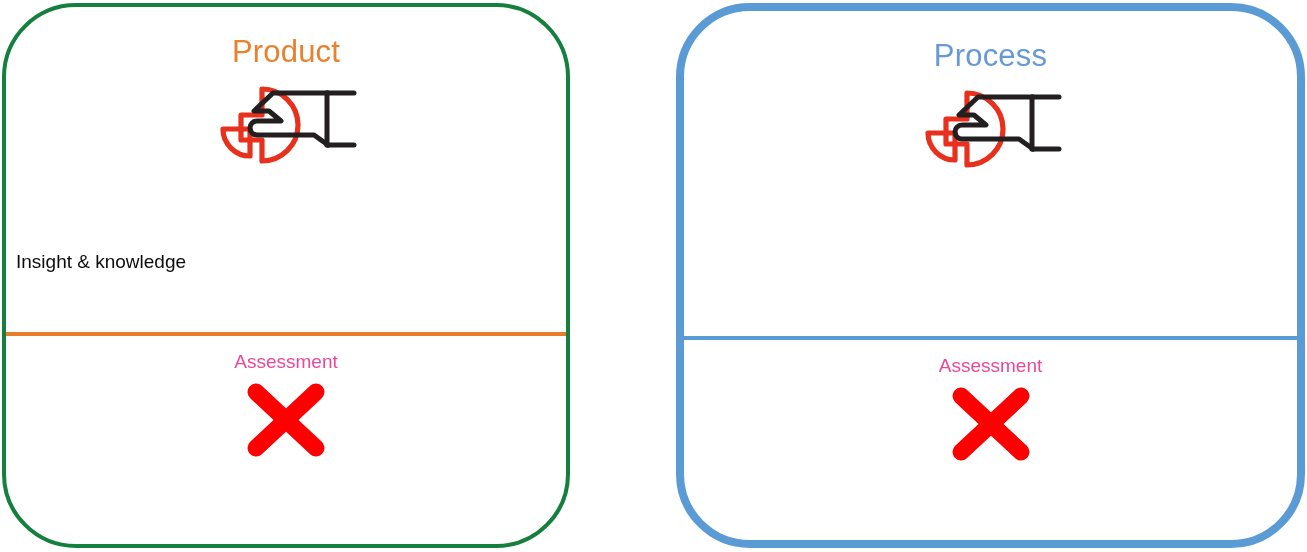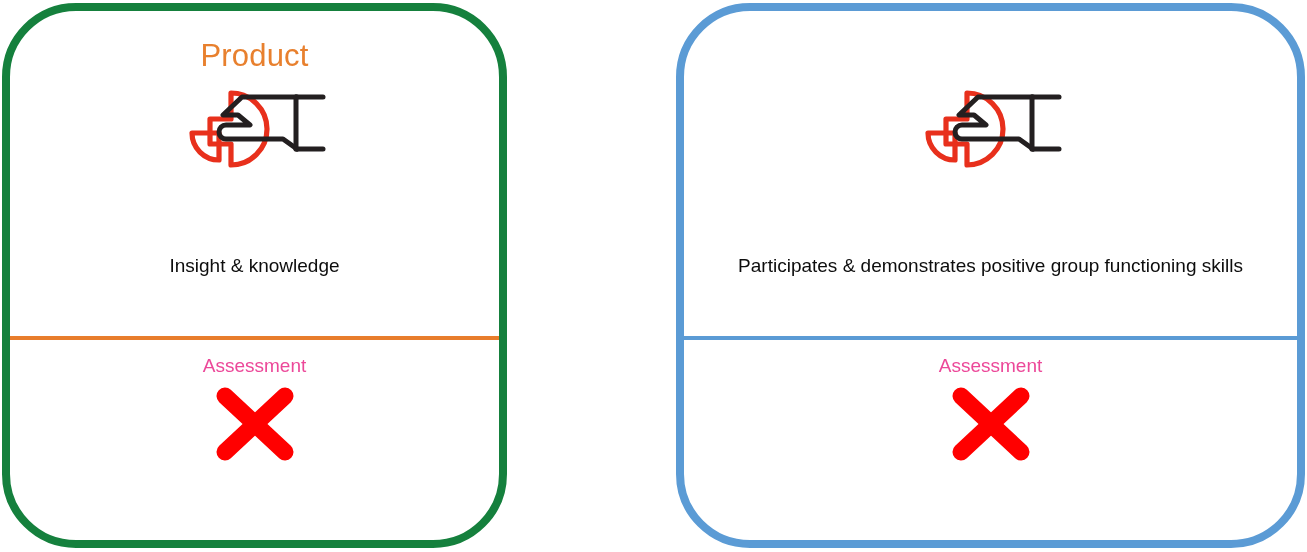--- a/index.html
+++ b/index.html
@@ -24,23 +24,23 @@
   .card {
     position: absolute;
     box-sizing: border-box;
     background: #ffffff;
     border-radius: 74px;
     overflow: hidden;
   }
   .card-product {
     left: 2px;
     top: 3px;
-    width: 505px;
+    width: 568px;
     height: 545px;
-    border: 8px solid #15803d;
+    border: 4px solid #15803d;
   }
   .card-process {
     left: 676px;
     top: 3px;
     width: 629px;
     height: 545px;
     border: 8px solid #5B9BD5;
   }
 
   
@@ -70,21 +70,20 @@
   .pie-hand-icon {
     display: block;
   }
 
   
   .card-body-text {
     position: absolute;
     left: 0;
     right: 0;
     top: 243px;
-    text-align: center;
     font-size: 19px;
     color: #0d0d0d;
     font-weight: 400;
     line-height: 1.3;
     padding: 0 10px;
     box-sizing: border-box;
     white-space: nowrap;
   }
 
   
@@ -182,20 +181,21 @@
             <line x1="12" y1="11" x2="72" y2="67"></line>
             <line x1="72" y1="11" x2="12" y2="67"></line>
           </g>
         </svg>
       </span>
     </div>
   </div>
 
   <div class="card card-process">
 
+    <div class="card-title title-process">Process</div>
 
     <div class="icon-wrap">
       <span>
         <svg class="pie-hand-icon" width="150" height="96" viewBox="0 0 150 96" xmlns="http://www.w3.org/2000/svg">
           <g fill="none" stroke="#E8301C" stroke-width="5.2" stroke-linejoin="round" stroke-linecap="round">
             <path d="M 45 38
                      L 45 12
                      A 36 36 0 1 1 45 84
                      L 45 63
                      L 24 63
@@ -218,21 +218,20 @@
                      L 103 52
                      L 117 62"></path>
             <path d="M 116 10 L 116 62"></path>
             <path d="M 116 10 L 143 10"></path>
             <path d="M 116 62 L 143 62"></path>
           </g>
         </svg>
       </span>
     </div>
 
-    <div class="card-body-text">Participates &amp; demonstrates positive group functioning skills</div>
 
     <div class="divider divider-process"></div>
 
     <div class="assessment-label">Assessment</div>
 
     <div class="assessment-mark">
       <span>
         <svg class="x-mark" width="84" height="78" viewBox="0 0 84 78" xmlns="http://www.w3.org/2000/svg">
           <g stroke="#FF0000" stroke-width="17" stroke-linecap="round">
             <line x1="12" y1="11" x2="72" y2="67"></line>

